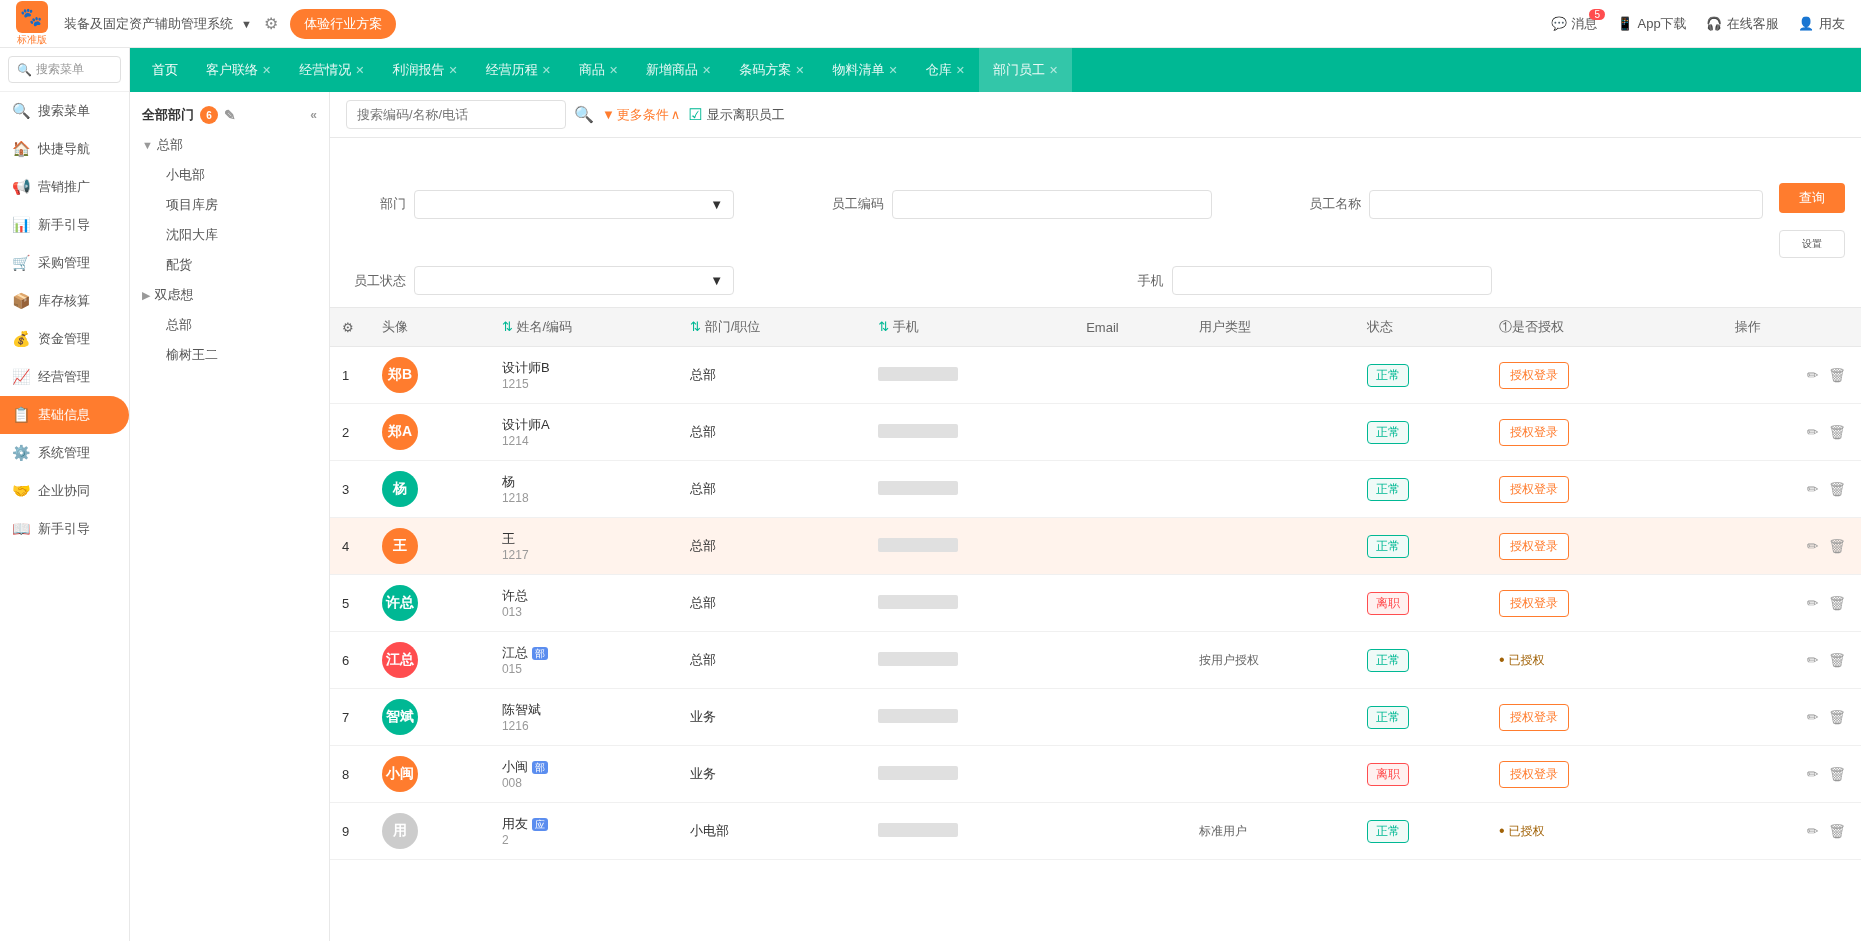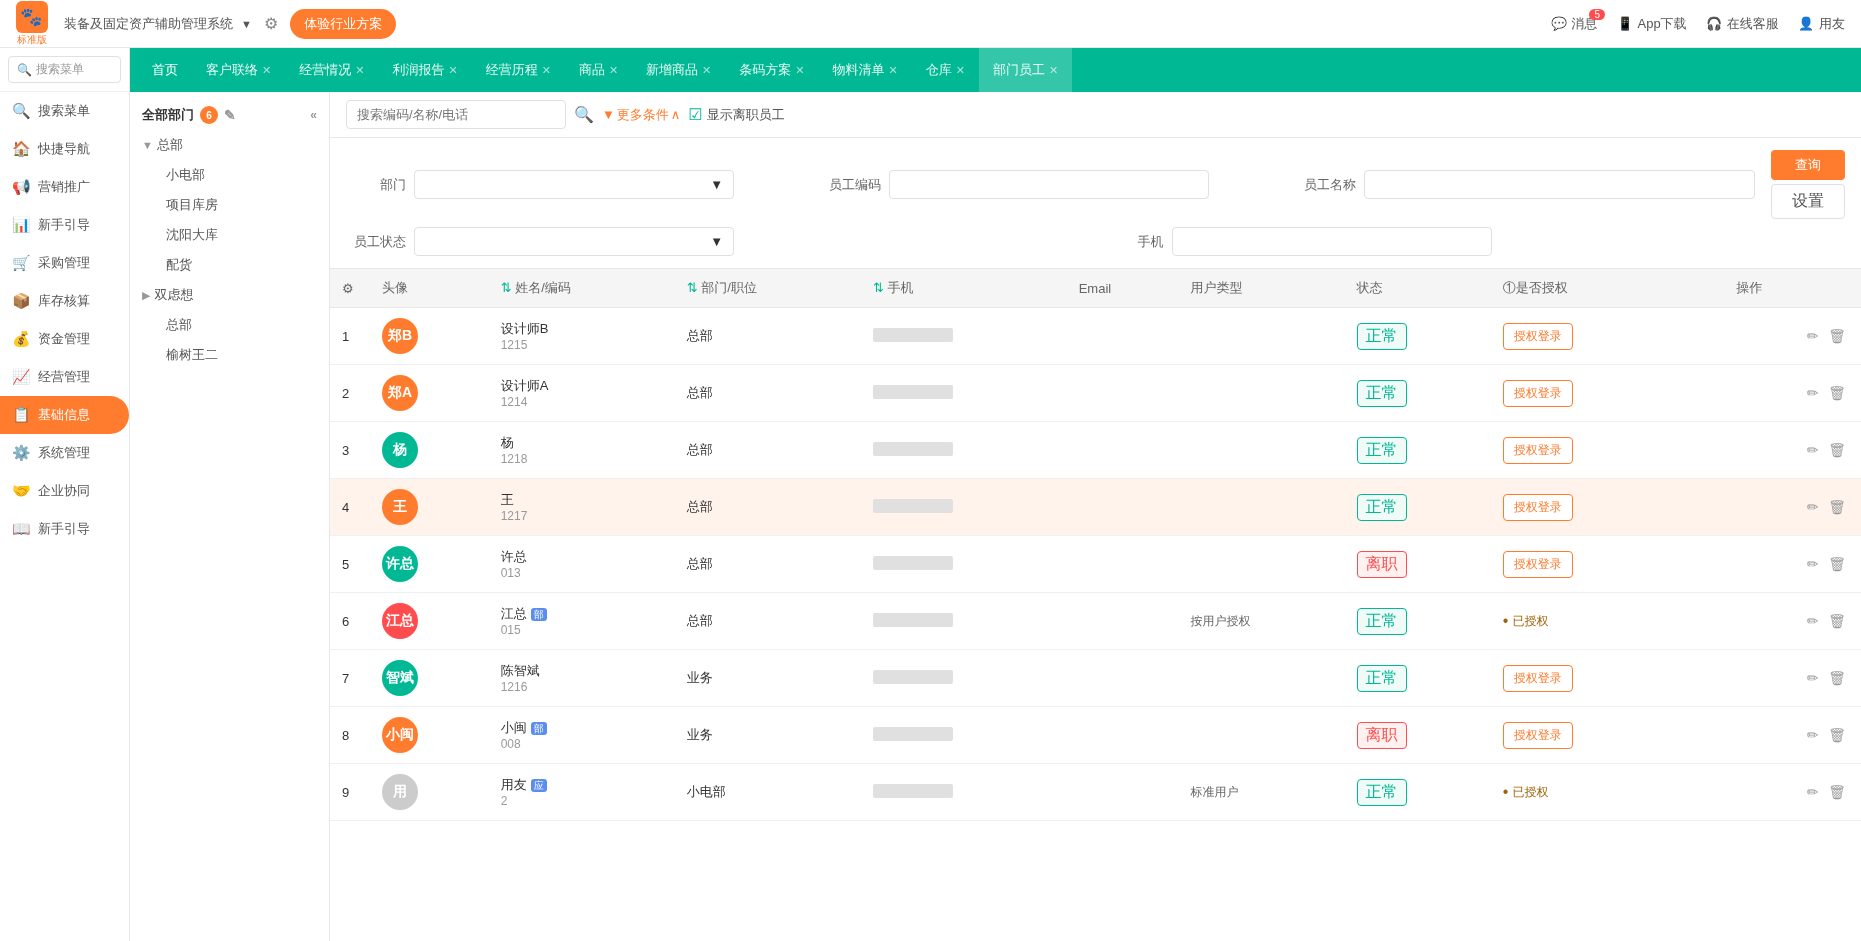--- a/index.html
+++ b/index.html
@@ -62,37 +62,37 @@
     .export-btn { color: #555; cursor: pointer; font-size: 13px; display: flex; align-items: center; gap: 4px; }
 
     
     .search-form { background: #fff; padding: 12px 16px; border-bottom: 1px solid #e8e8e8; flex-shrink: 0; }
     .search-row { display: flex; align-items: center; gap: 16px; margin-bottom: 8px; }
     .search-row:last-child { margin-bottom: 0; }
     .search-field { display: flex; align-items: center; gap: 8px; flex: 1; }
     .search-label { color: #666; font-size: 13px; white-space: nowrap; min-width: 60px; text-align: right; }
     .search-input { flex: 1; border: 1px solid #e0e0e0; border-radius: 4px; padding: 6px 10px; font-size: 13px; max-width: 320px; }
     .search-select { flex: 1; border: 1px solid #e0e0e0; border-radius: 4px; padding: 6px 10px; font-size: 13px; max-width: 320px; display: flex; align-items: center; justify-content: space-between; cursor: pointer; }
-    .search-action { display: flex; flex-direction: column; gap: 4px; }
+    .search-action { display: flex; flex-direction: column; gap: 17px; margin-top: 33px; }
     .query-btn { background: #ff7c2e; color: #fff; border: none; border-radius: 4px; padding: 6px 20px; cursor: pointer; font-size: 13px; }
-    .reset-btn { background: #fff; color: #555; border: 1px solid #e0e0e0; border-radius: 4px; padding: 6px 20px; cursor: pointer; font-size: 16px; }
+    .reset-btn { background: #fff; color: #555; border: 1px solid #e0e0e0; border-radius: 4px; padding: 6px 20px; cursor: pointer; font-size: 10px; }
 
     
     .table-container { flex: 1; overflow-y: auto; background: #fff; }
     table { width: 100%; border-collapse: collapse; font-size: 13px; }
     thead tr { background: #f5f5f5; }
     th { padding: 10px 12px; text-align: left; font-weight: normal; color: #666; border-bottom: 1px solid #e8e8e8; white-space: nowrap; }
     td { padding: 10px 12px; border-bottom: 1px solid #f0f0f0; color: #333; vertical-align: middle; }
     tr.highlighted { background: #fff3ec; }
     .avatar { width: 36px; height: 36px; border-radius: 50%; display: flex; align-items: center; justify-content: center; color: #fff; font-size: 14px; font-weight: bold; }
     .avatar-orange { background: #ff7c2e; }
     .avatar-teal { background: #00b894; }
     .avatar-red { background: #ff4d4f; }
     .avatar-gray { background: #ccc; }
-    .status-badge { display: inline-block; padding: 2px 8px; border-radius: 4px; font-size: 16px; }
+    .status-badge { display: inline-block; padding: 2px 8px; border-radius: 4px; font-size: 12px; }
     .status-normal { background: #f0faf7; color: #00b894; border: 1px solid #00b894; }
     .status-resigned { background: #fff1f0; color: #ff4d4f; border: 1px solid #ff4d4f; }
     .auth-btn { border: 1px solid #ff7c2e; color: #ff7c2e; background: #fff; border-radius: 4px; padding: 4px 10px; cursor: pointer; font-size: 12px; }
     .auth-granted { color: #a16207; font-size: 12px; display: flex; align-items: center; gap: 4px; }
     .auth-granted::before { content: '•'; font-size: 16px; }
     .op-btn { color: #999; cursor: pointer; font-size: 14px; margin: 0 3px; }
     .phone-blur { background: #e0e0e0; border-radius: 2px; width: 80px; height: 14px; display: inline-block; }
     .dept-badge { background: #5b8def; color: #fff; border-radius: 3px; font-size: 10px; padding: 1px 3px; margin-left: 4px; }
     .name-code { display: flex; flex-direction: column; }
     .name-text { font-size: 13px; color: #333; }

